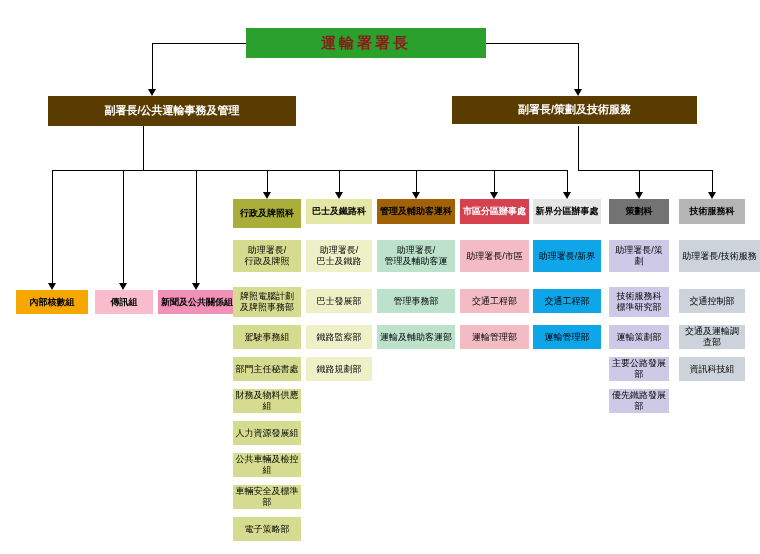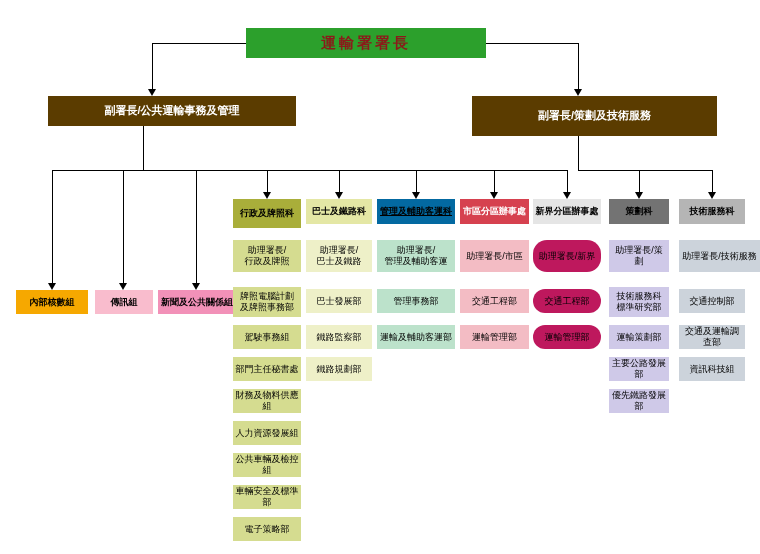--- a/index.html
+++ b/index.html
@@ -10,23 +10,23 @@
        text-align:center;font-size:9px;line-height:1.2;white-space:pre-line;
        box-sizing:border-box;padding:10px 2px;color:#000;}
   .bold{font-weight:bold;}
   .title-box{background:#2ca02c;color:#8b1a1a;font-size:15px;font-weight:bold;letter-spacing:3px;}
   .deputy{background:#5b3c00;color:#ffffff;font-size:11px;font-weight:bold;}
   .u0{background:#f6a800;}
   .u1{background:#f9bccd;}
   .u2{background:#f291b8;}
   .c0h{background:#a9ae3a;} .c0{background:#d5dc90;}
   .c1h{background:#e4e7a5;} .c1{background:#eef0c8;}
-  .c2h{background:#0369a1;text-decoration:underline;} .c2{background:#bce2cb;}
+  .c2h{background:#a16207;} .c2{background:#bce2cb;}
   .c3h{background:#d6414f;color:#fff;} .c3{background:#f3bcc4;}
-  .c4h{background:#e5e5e5;} .c4{background:#be185d;border-radius:14px;}
+  .c4h{background:#e5e5e5;} .c4{background:#0ea5e9;}
   .c5h{background:#737373;} .c5{background:#cfc9e8;}
   .c6h{background:#b5b5b5;} .c6{background:#ccd3db;}
 </style>
 </head>
 <body>
 
 <div id="canvas">
 
   <svg id="connectors" width="760" height="554">
     <g stroke="#000000" stroke-width="1" fill="none" shape-rendering="crispEdges">
@@ -59,21 +59,21 @@
       <polygon points="490,192 498,192 494,199"></polygon>
       <polygon points="563,192 571,192 567,199"></polygon>
       <polygon points="635,192 643,192 639,199"></polygon>
       <polygon points="708,192 716,192 712,199"></polygon>
     </g>
   </svg>
 
   <div class="box title-box" style="left:246px;top:28px;width:240px;height:30px">運輸署署長</div>
 
   <div class="box deputy" style="left:48px;top:96px;width:248px;height:30px">副署長/公共運輸事務及管理</div>
-  <div class="box deputy" style="left:472px;top:96px;width:245px;height:40px">副署長/策劃及技術服務</div>
+  <div class="box deputy" style="left:452px;top:96px;width:245px;height:28px">副署長/策劃及技術服務</div>
 
   <div class="box bold u0" style="left:16px;top:290px;width:72px;height:24px">內部核數組</div>
   <div class="box bold u1" style="left:95px;top:290px;width:58px;height:24px">傳訊組</div>
   <div class="box bold u2" style="left:158px;top:290px;width:78px;height:24px">新聞及公共關係組</div>
 
   <div class="box bold c0h" style="left:233px;top:199px;width:68px;height:29px">行政及牌照科</div>
   <div class="box c0" style="left:233px;top:240px;width:68px;height:32px">助理署長/
 行政及牌照</div>
   <div class="box c0" style="left:233px;top:287px;width:68px;height:30px">牌照電腦計劃
 及牌照事務部</div>

